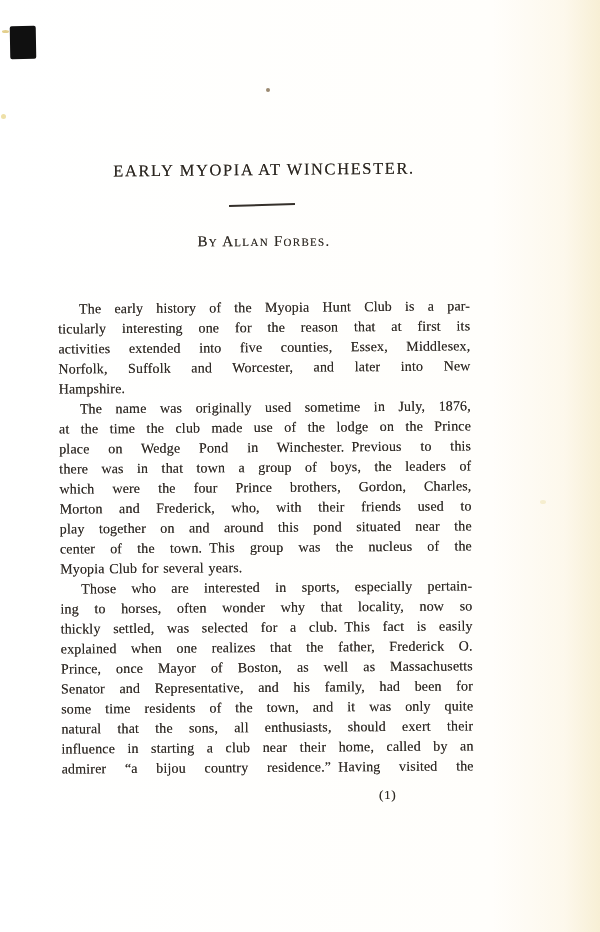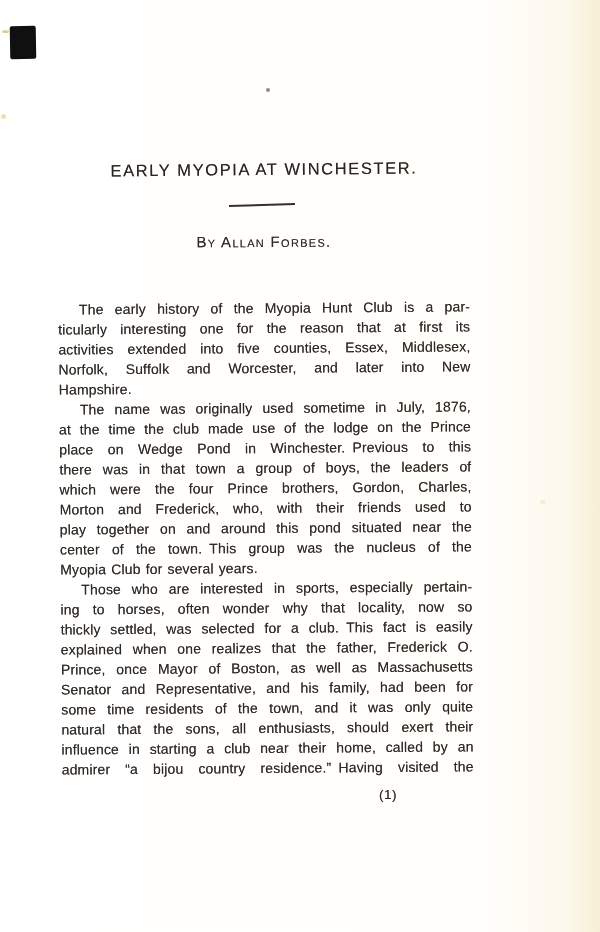--- a/index.html
+++ b/index.html
@@ -6,21 +6,21 @@
     margin: 0;
     padding: 0;
     background: #ffffff;
   }
   .page {
     position: relative;
     width: 600px;
     height: 932px;
     overflow: hidden;
     background: linear-gradient(90deg, #ffffff 0%, #fffefb 82%, #fdf8ec 94%, #f7efd5 100%);
-    font-family: Liberation Sans, sans-serif;
+    font-family: Liberation Serif, serif;
     color: #2f2a25;
   }
 
   
   .corner-mark {
     position: absolute;
     left: 10px;
     top: 26px;
     width: 26px;
     height: 33px;

